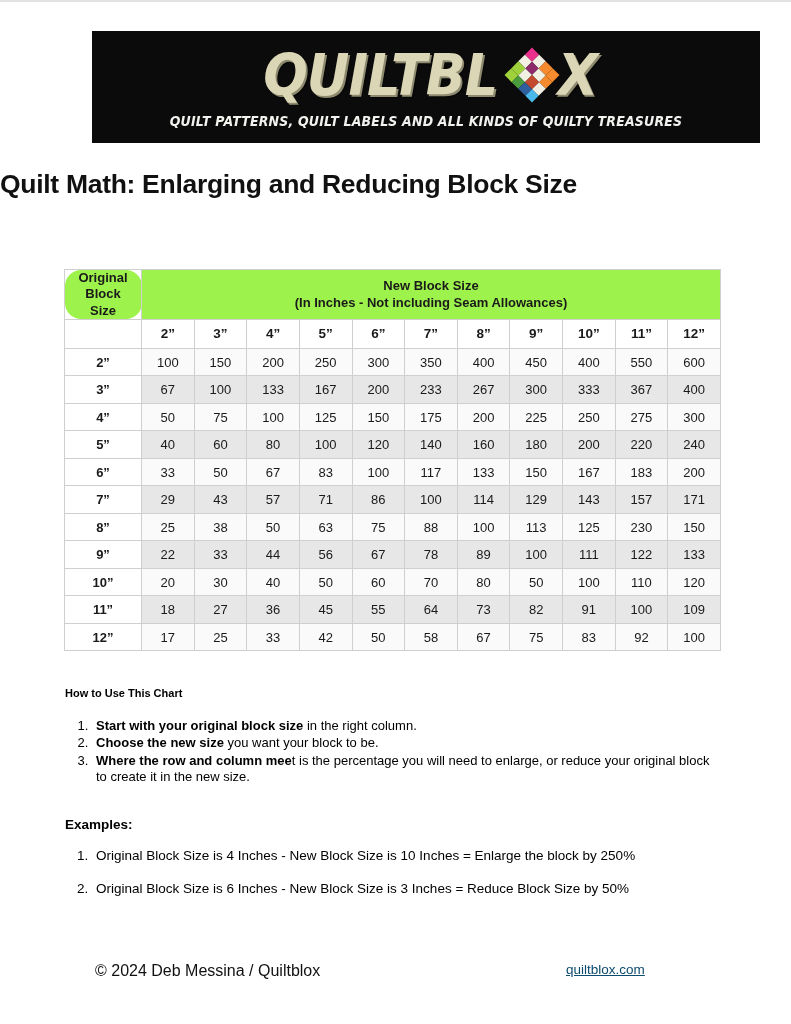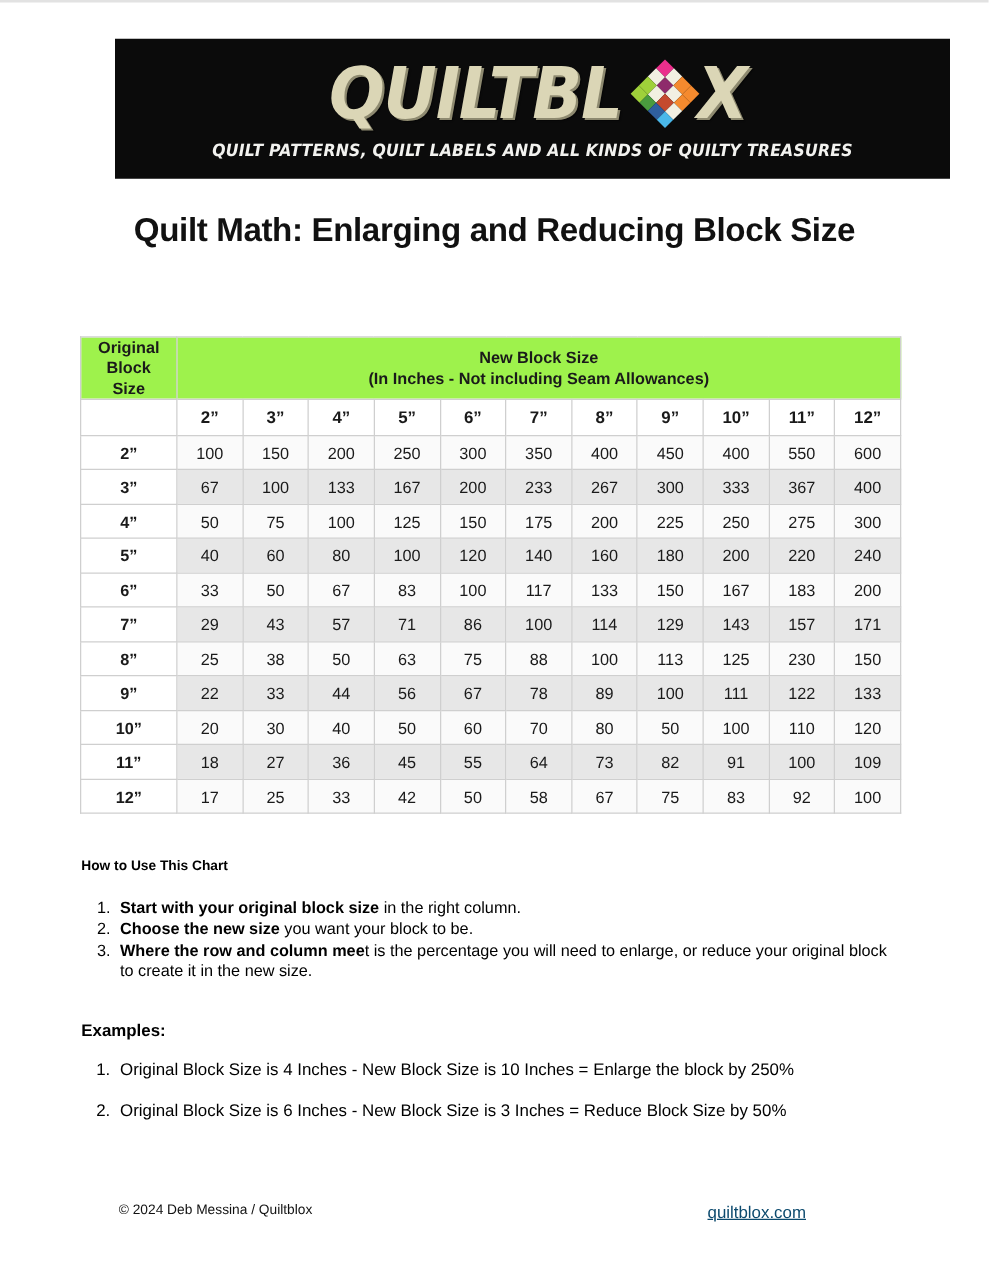--- a/index.html
+++ b/index.html
@@ -87,21 +87,21 @@
     letter-spacing: 0.2px;
     color: #f2f2ef;
     transform: scaleX(0.93);
   }
 
   
   .doc-title {
     position: absolute;
     left: 0; right: 0;
     top: 167px;
-    text-align: center;
+    text-align: left;
     font-size: 26.5px;
     font-weight: bold;
     letter-spacing: -0.3px;
     color: #111;
   }
   .doc-subtitle {
     position: absolute;
     left: 0; right: 0;
     top: 213px;
     text-align: center;
@@ -147,20 +147,21 @@
     font-size: 17.5px;
     line-height: 1.32;
     padding: 7px 4px 9px;
     border-right: 1px solid #bdbdbd;
   }
   th.green-corner {
     font-size: 11.5px;
     line-height: 1.25;
     padding: 6px 2px;
     border-right: 2px solid #8e8e8e;
+    border-radius: 16px;
   }
   tr.colhead td {
     height: 28px;
     font-weight: bold;
     font-size: 13.5px;
     background: #ffffff;
   }
   tr.row-odd td { background: #fafafa; }
   tr.row-even td { background: #e7e7e7; }
   tr.row-odd td.first-col,
@@ -205,21 +206,21 @@
     font-size: 13.5px;
     line-height: 1.3;
   }
   .ex-list li { margin: 0 0 15px 0; padding-left: 4px; }
 
   
   .footer-copy {
     position: absolute;
     left: 95px;
     top: 960px;
-    font-size: 11px;
+    font-size: 16px;
     color: #111;
   }
   .footer-link {
     position: absolute;
     left: 566px;
     top: 960px;
     font-size: 13.5px;
     color: #0c4a6e;
     text-decoration: underline;
   }

